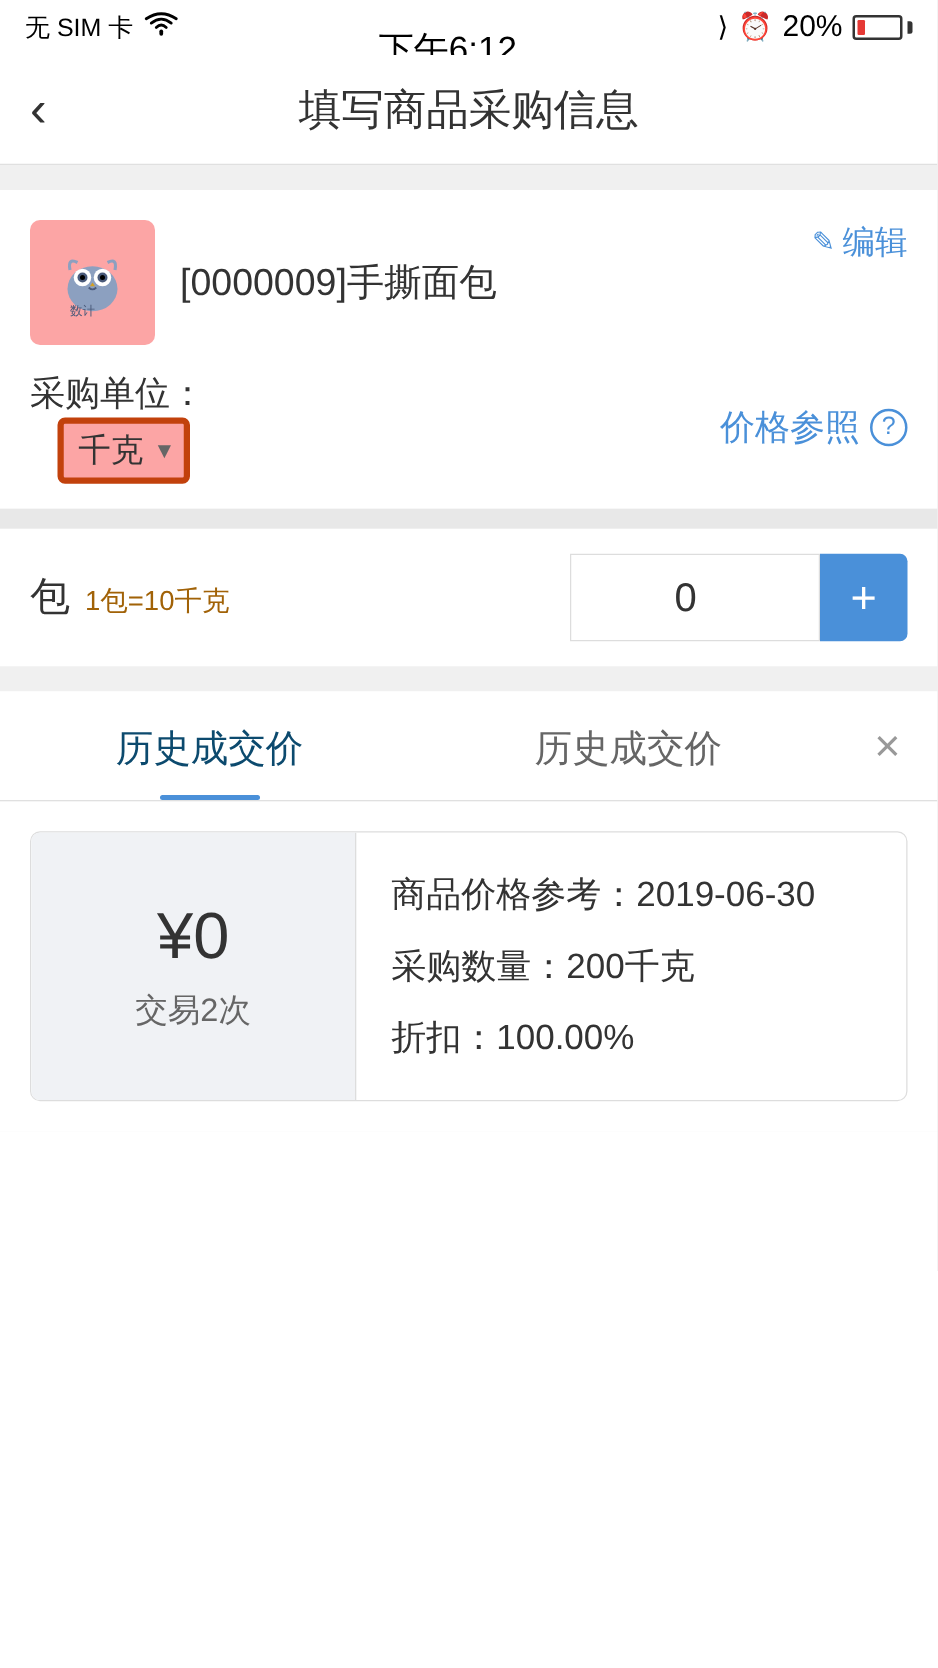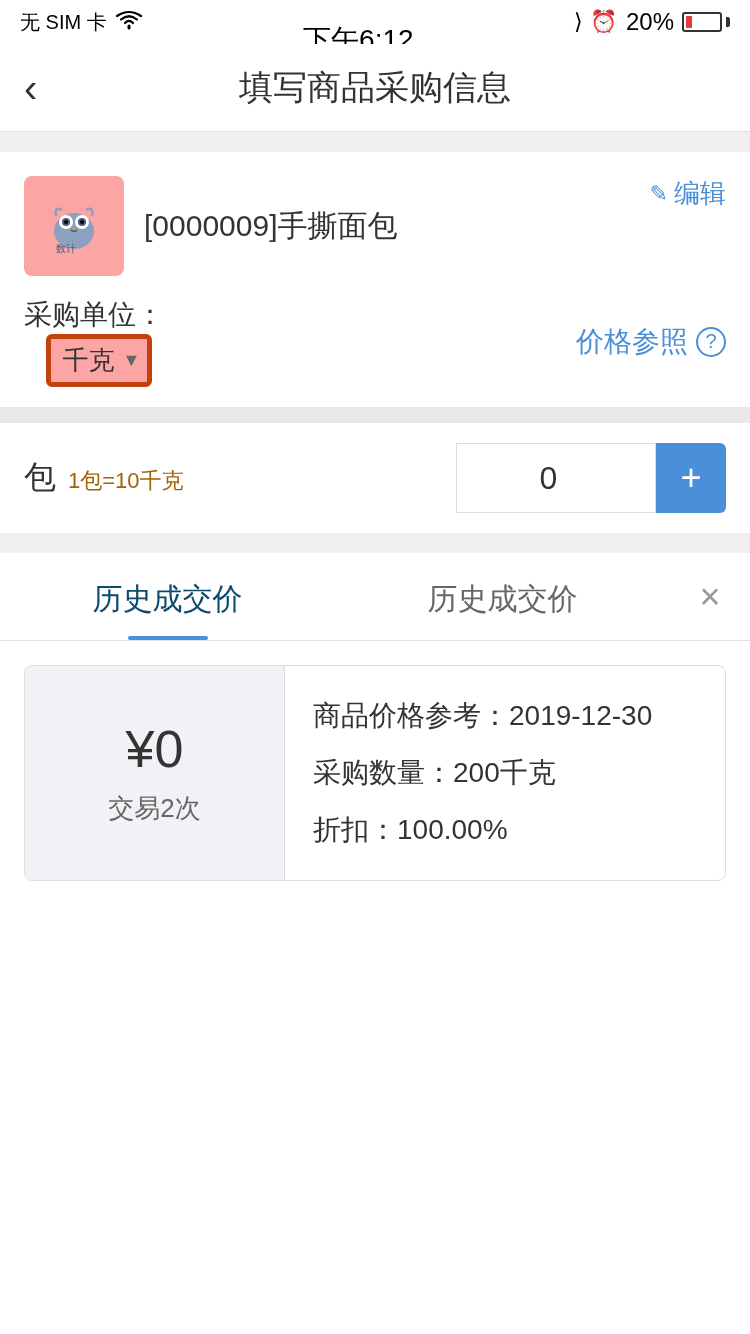--- a/index.html
+++ b/index.html
@@ -447,21 +447,21 @@
 <div class="price-card-container">
   <div class="price-card">
     <div class="price-card-left">
       <div class="price-amount">
         <span>¥</span><span>0</span>
       </div>
       <div class="price-transactions">交易2次</div>
     </div>
     <div class="price-card-right">
       <div class="price-detail-row">
-        <span>商品价格参考：</span><span>2019-12-30</span>
+        <span>商品价格参考：</span><span>2019-06-30</span>
       </div>
       <div class="price-detail-row">
         <span>采购数量：</span><span>200千克</span>
       </div>
       <div class="price-detail-row">
         <span>折扣：</span><span>100.00%</span>
       </div>
     </div>
   </div>
 </div>

